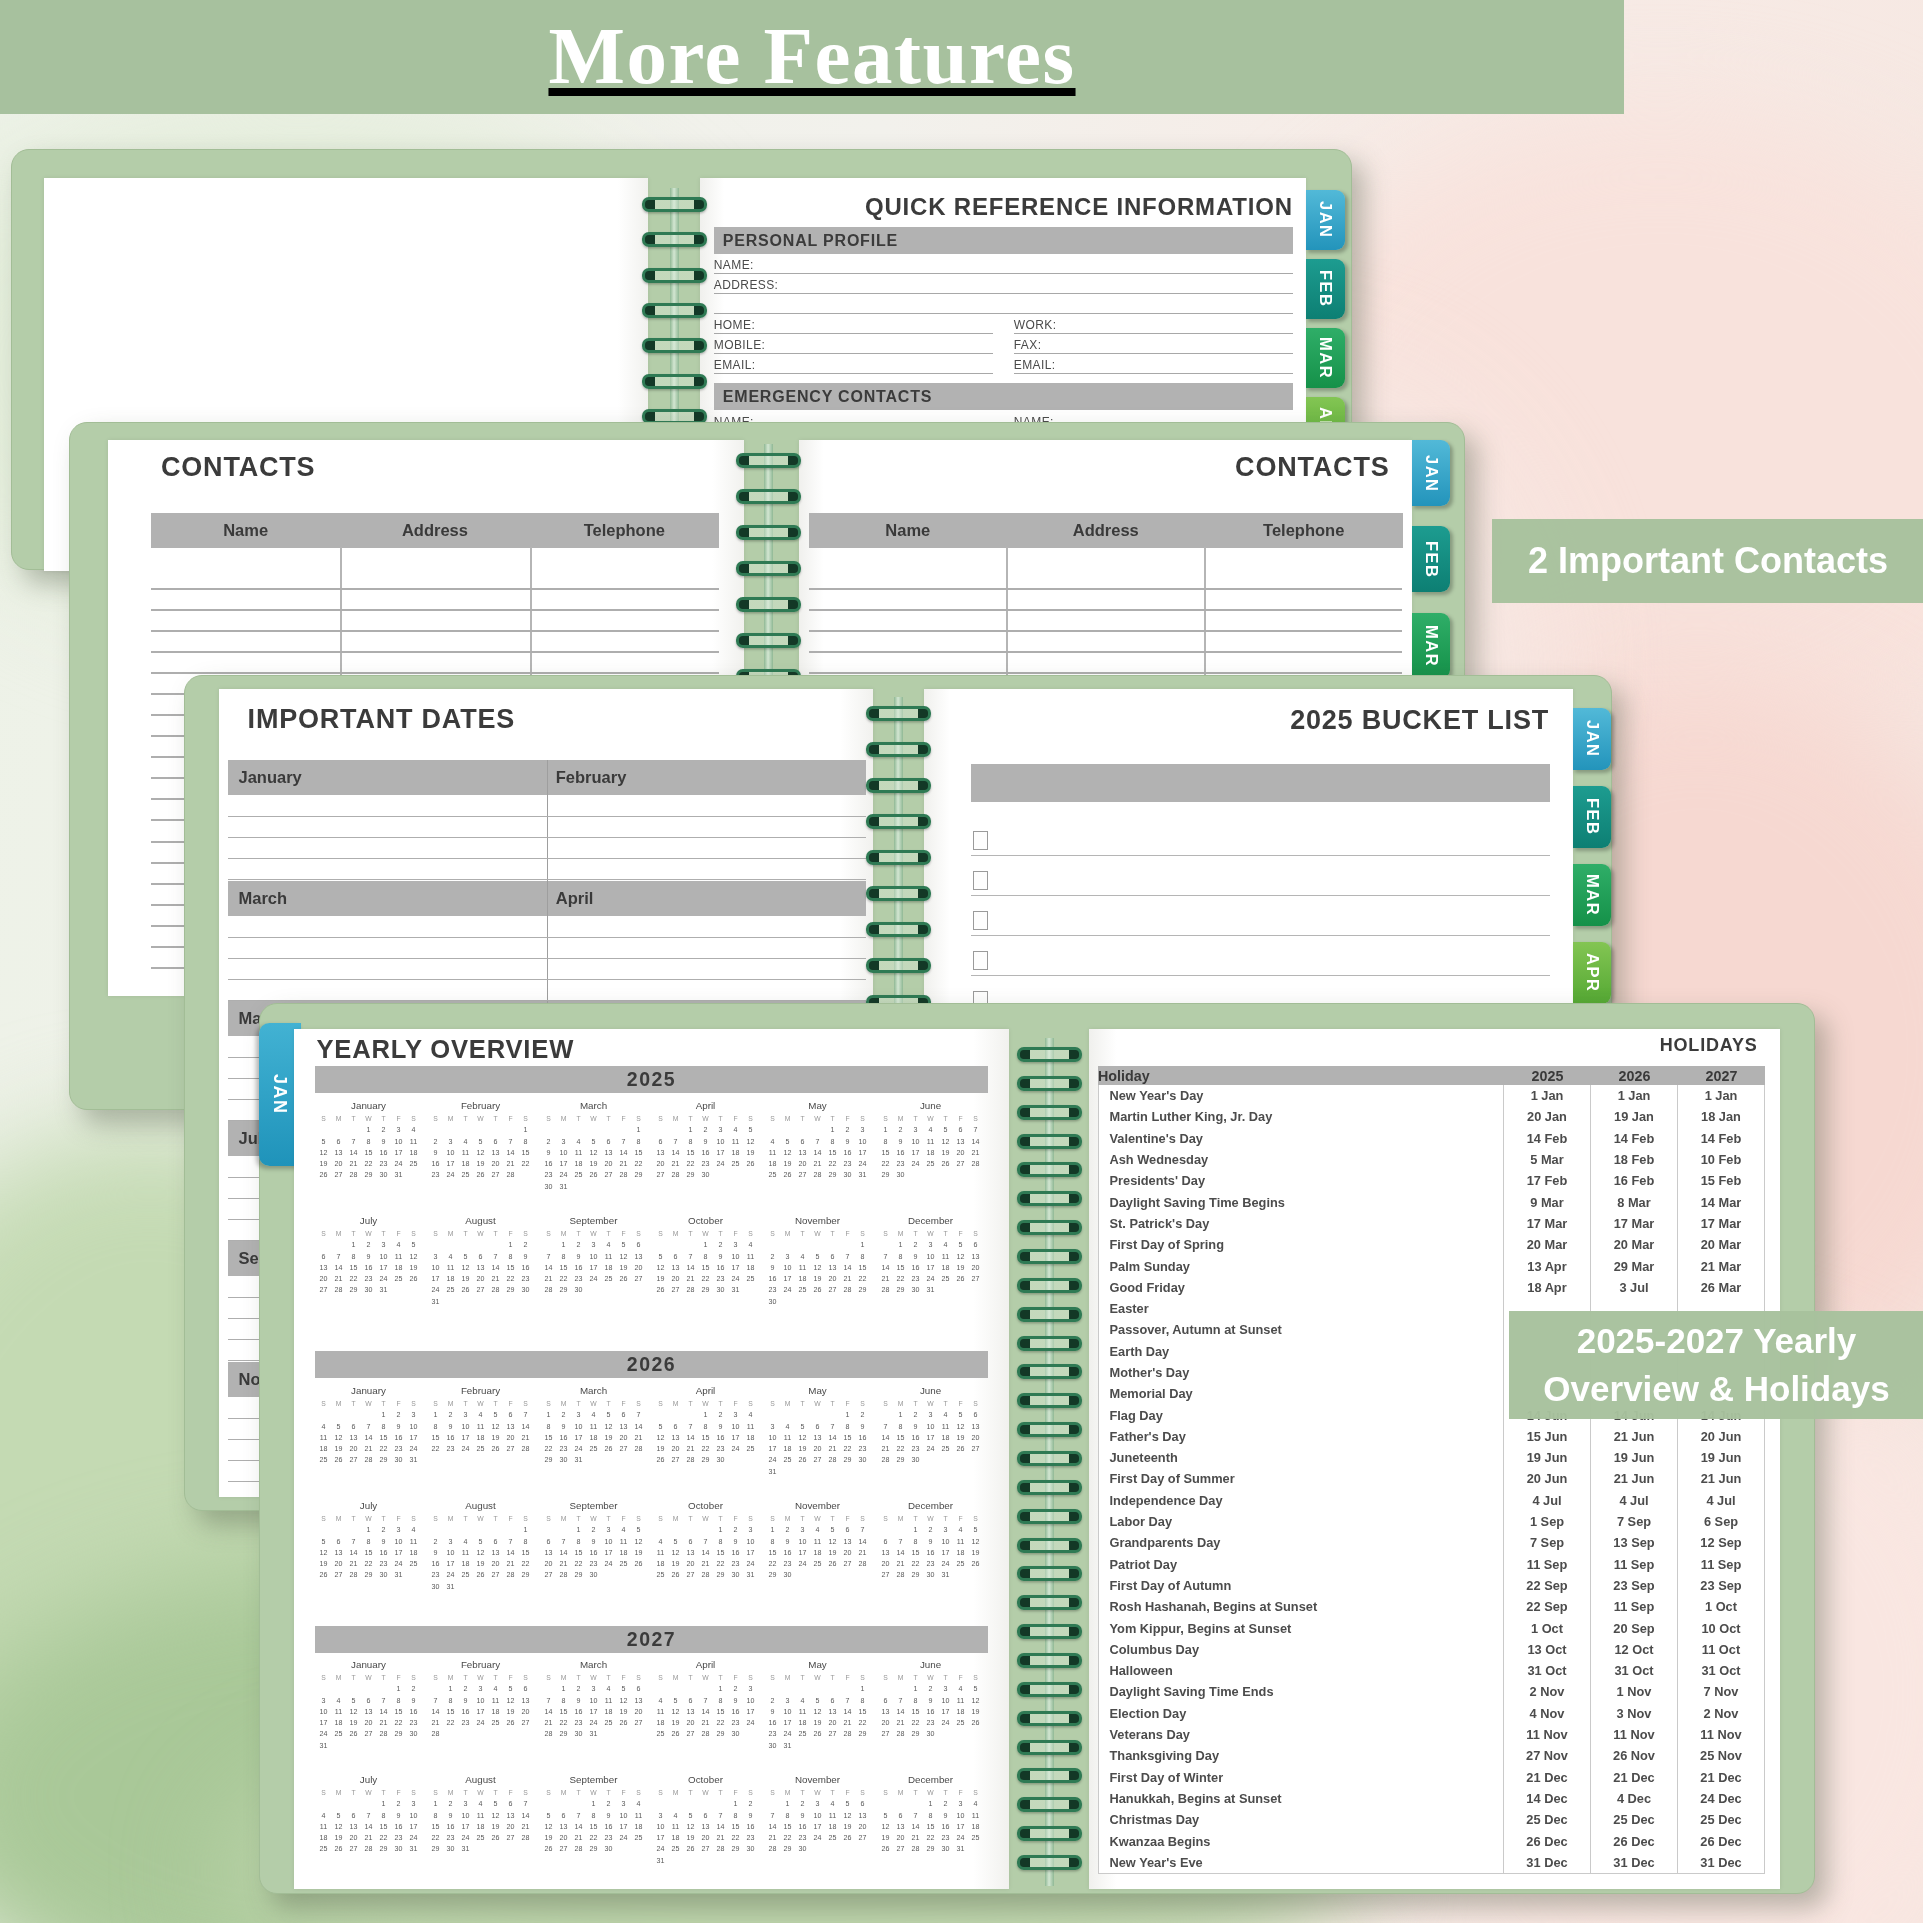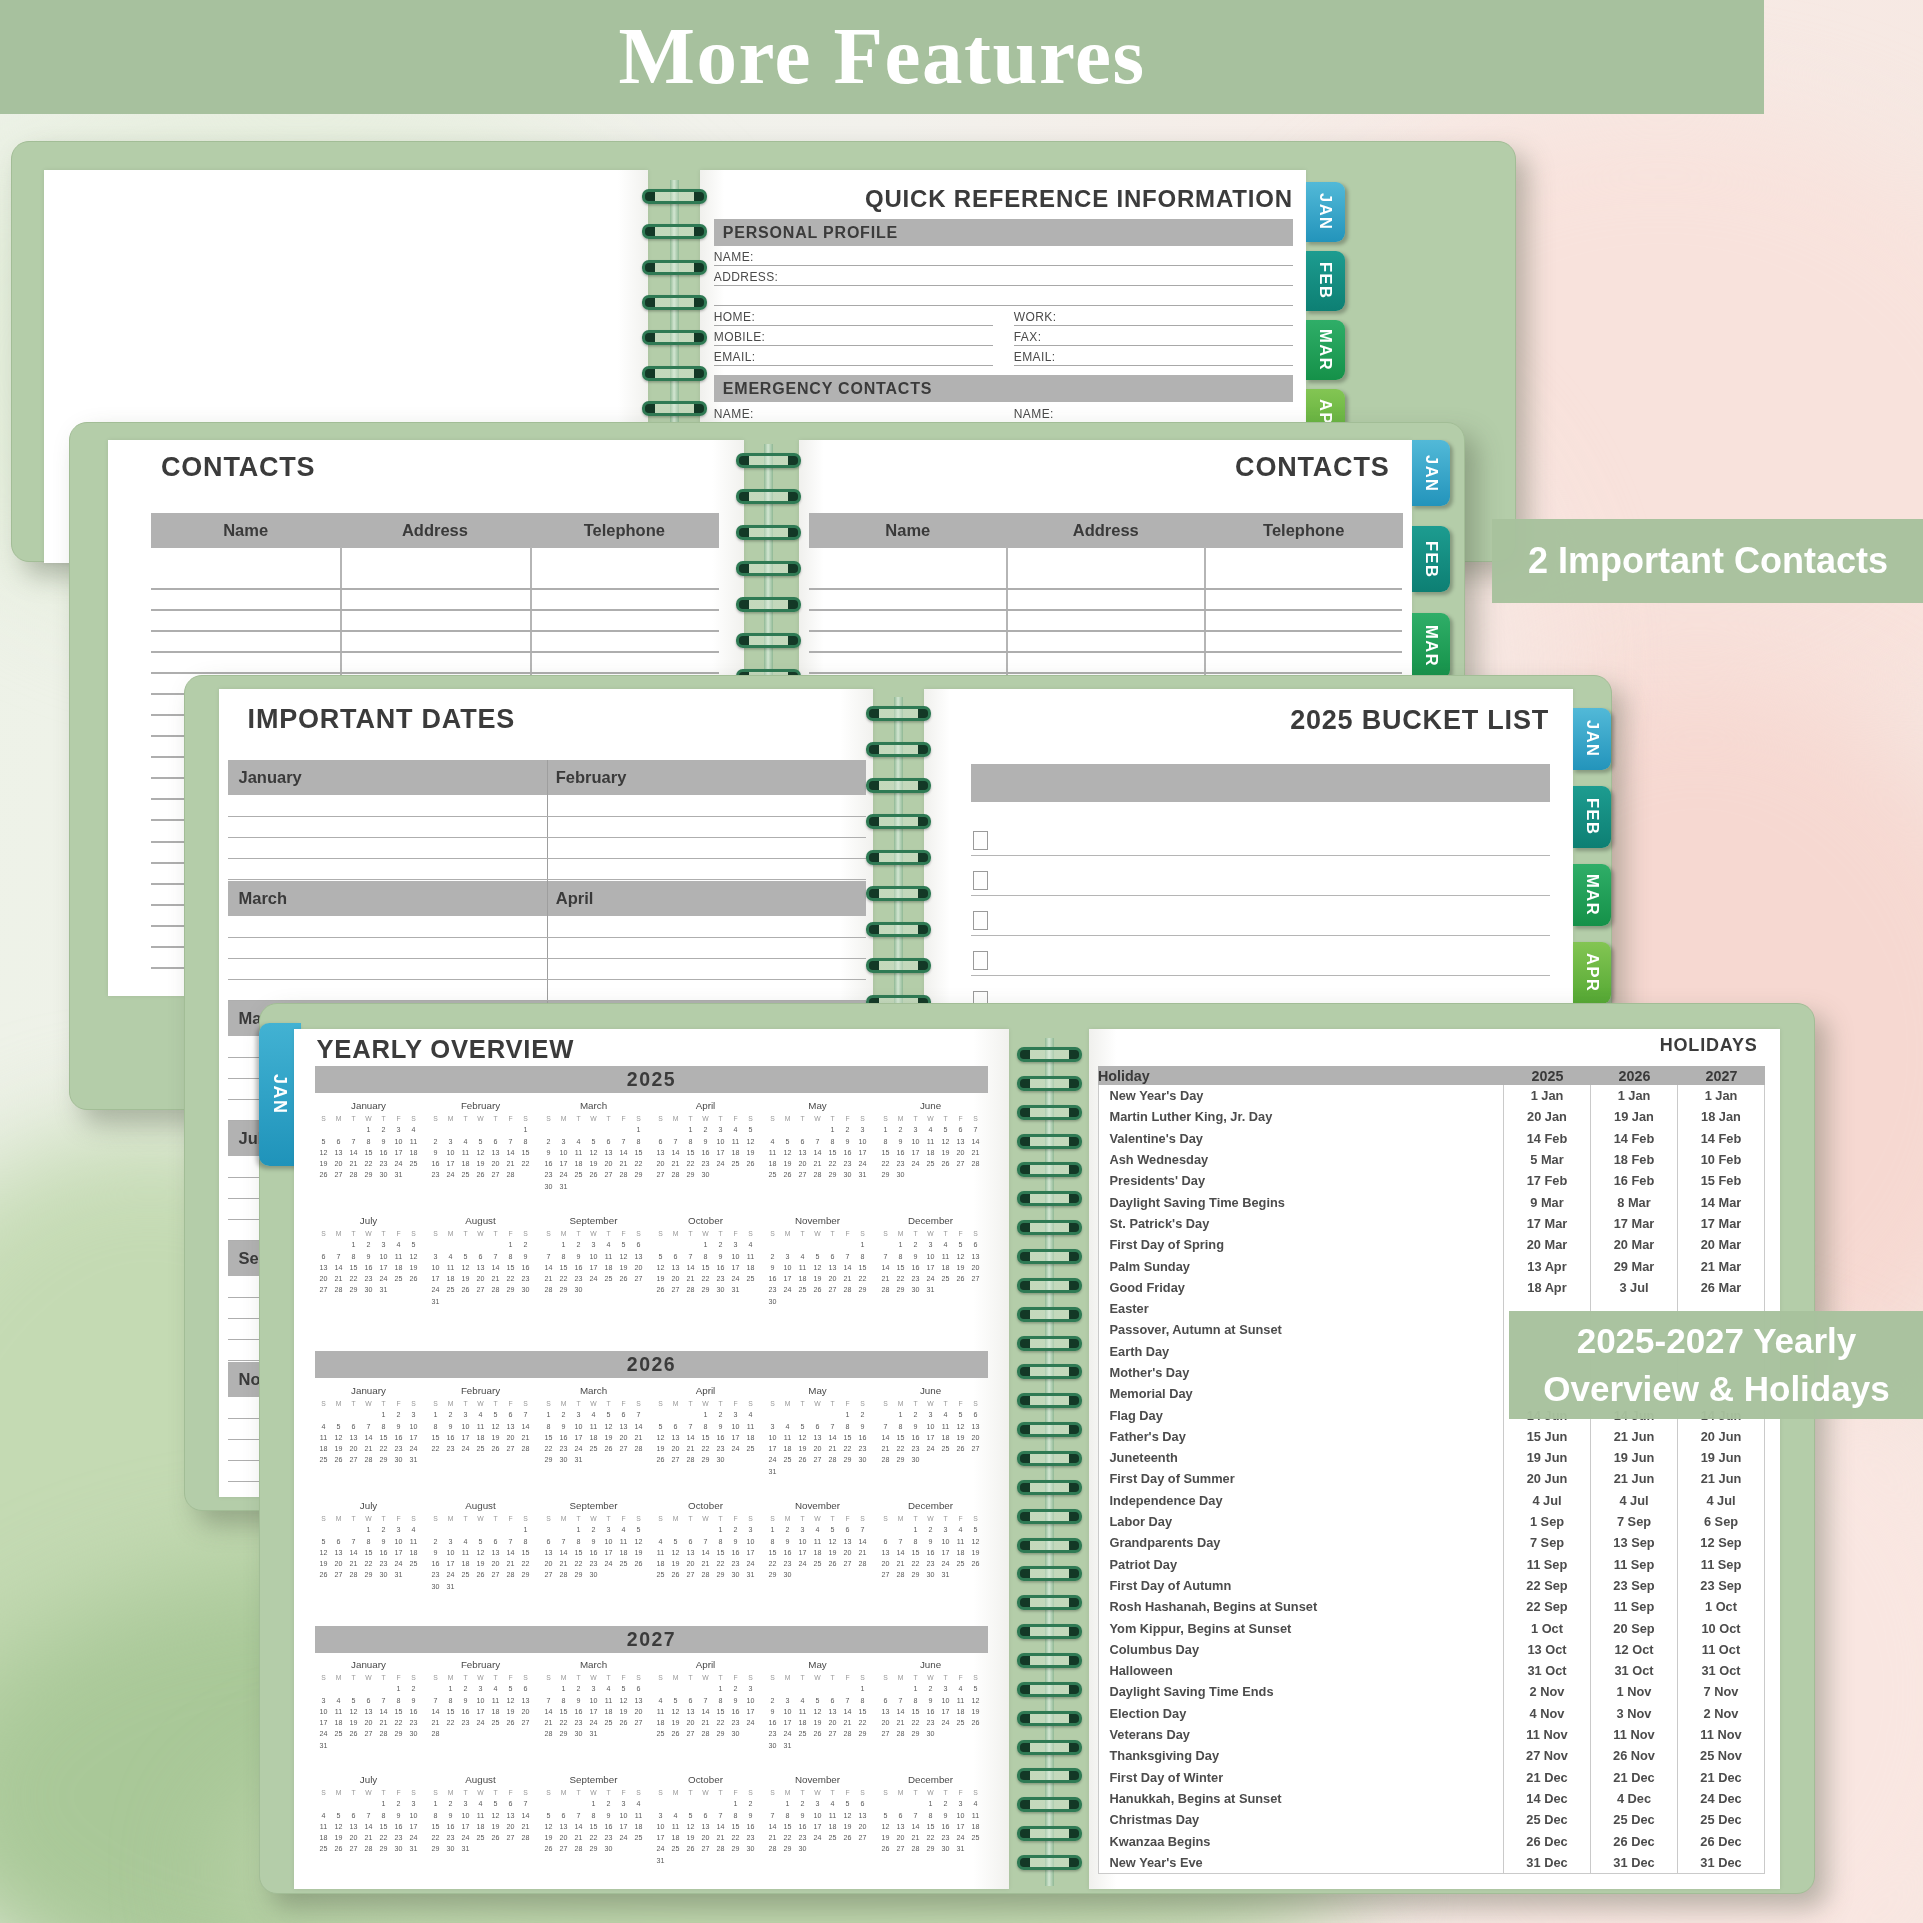--- a/index.html
+++ b/index.html
@@ -3,21 +3,21 @@
 <meta charset="utf-8">
 <style>
   * { box-sizing: border-box; margin: 0; padding: 0; }
   html,body { width:1924px; height:1924px; }
   body { font-family:"Liberation Sans", sans-serif; }
   .canvas { position:relative; width:1924px; height:1924px; overflow:hidden;
             background:linear-gradient(100deg,#edf2e7 0%,#f2f1ec 40%,#f7ebe6 65%,#f6e7e1 100%); }
   .blob { position:absolute; border-radius:50%; filter:blur(53px); }
 
   
-  .band { position:absolute; left:0; top:0; width:1764px; height:114px; background:#a7c19e; }
+  .band { position:absolute; left:0; top:0; width:1624px; height:114px; background:#a7c19e;text-decoration:underline; }
   .band h1 { text-align:center; color:#ffffff; font-family:"Liberation Serif", serif;
              font-weight:bold; font-size:81px; line-height:113px; letter-spacing:1.5px; }
 
   
   .book { position:absolute; background:#b4cda9; border:1.5px solid #a2bd96; border-radius:18px;
           box-shadow:12px 13.5px 25.6px rgba(70,80,60,.35); }
   .page { position:absolute; background:#ffffff; box-shadow:0 0 4.5px rgba(0,0,0,.08); }
   .page.pl { background:linear-gradient(to right,#ffffff 95%,#f1f1ee 100%); }
   .page.pr { background:linear-gradient(to left,#ffffff 96%,#f0f0ed 100%); }
 
@@ -120,21 +120,21 @@
     <div class="blob" style="right:-150px; top:113px; width:827px; height:676px; background:#f8e2dc;"></div>
     <div class="blob" style="right:-113px; top:676px; width:676px; height:751px; background:#f6d8d1;"></div>
     <div class="blob" style="right:-90px; top:1353px; width:616px; height:676px; background:#f9e6e1;"></div>
     <div class="blob" style="left:1014px; top:361px; width:541px; height:616px; background:#f7e8e3; opacity:.85;"></div>
   </div>
 
   <div class="band">
     <h1>More Features</h1>
   </div>
 
-  <div class="book" style="left:11.3px; top:141px; width:1505px; height:421px;">
+  <div class="book" style="left:11.3px; top:149px; width:1341px; height:421px;">
     <div class="page pl" style="left:32px; top:28px; width:604px; height:393px;"></div>
     <div class="page pr" style="left:688px; top:28px; width:606px; height:393px;">
       <div class="qr-title">QUICK REFERENCE INFORMATION</div>
       <div class="qr-bar">PERSONAL PROFILE</div>
       <div class="qr-body">
         <div id="pp-rows">
             <div class="qr-row">
               <div class="qr-cell">NAME:</div>
             </div>
             <div class="qr-row">

